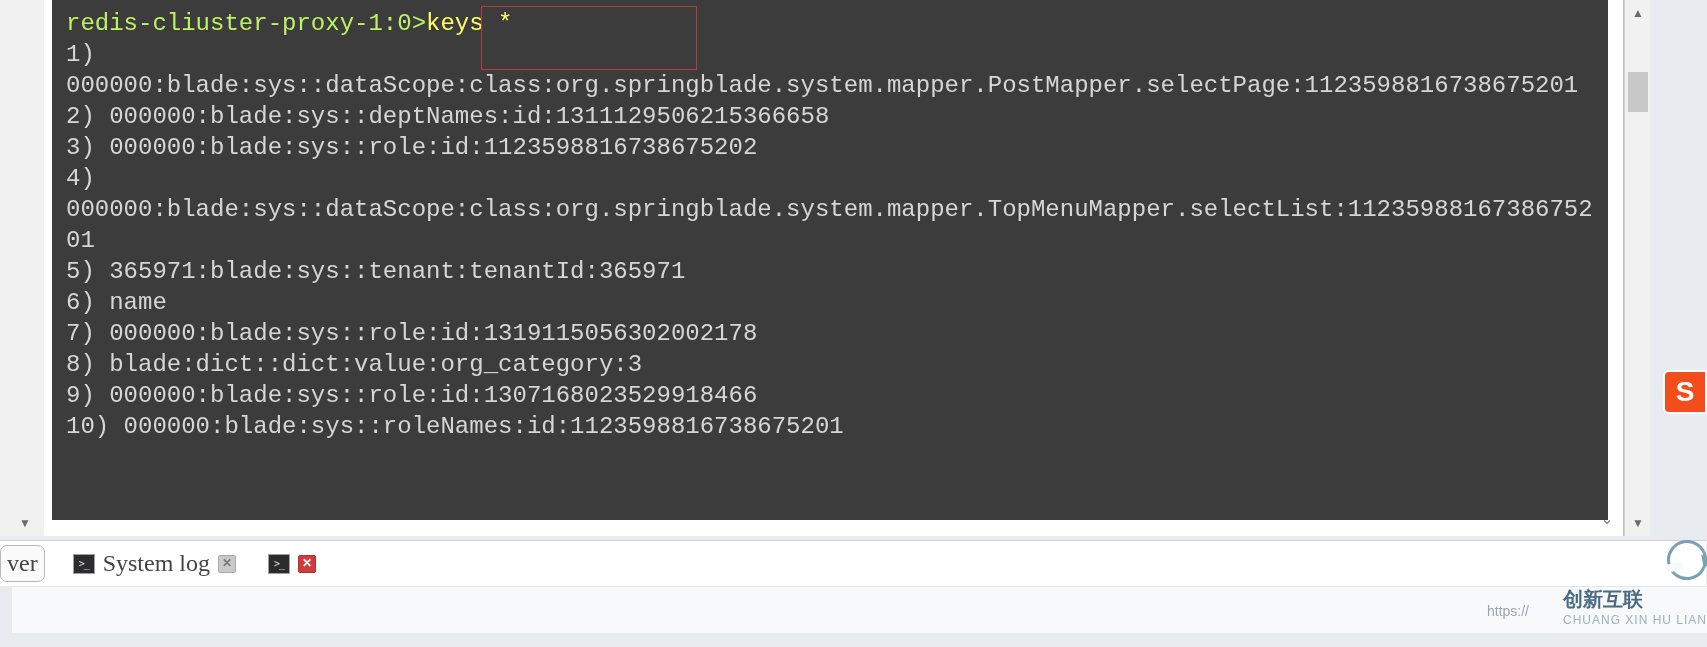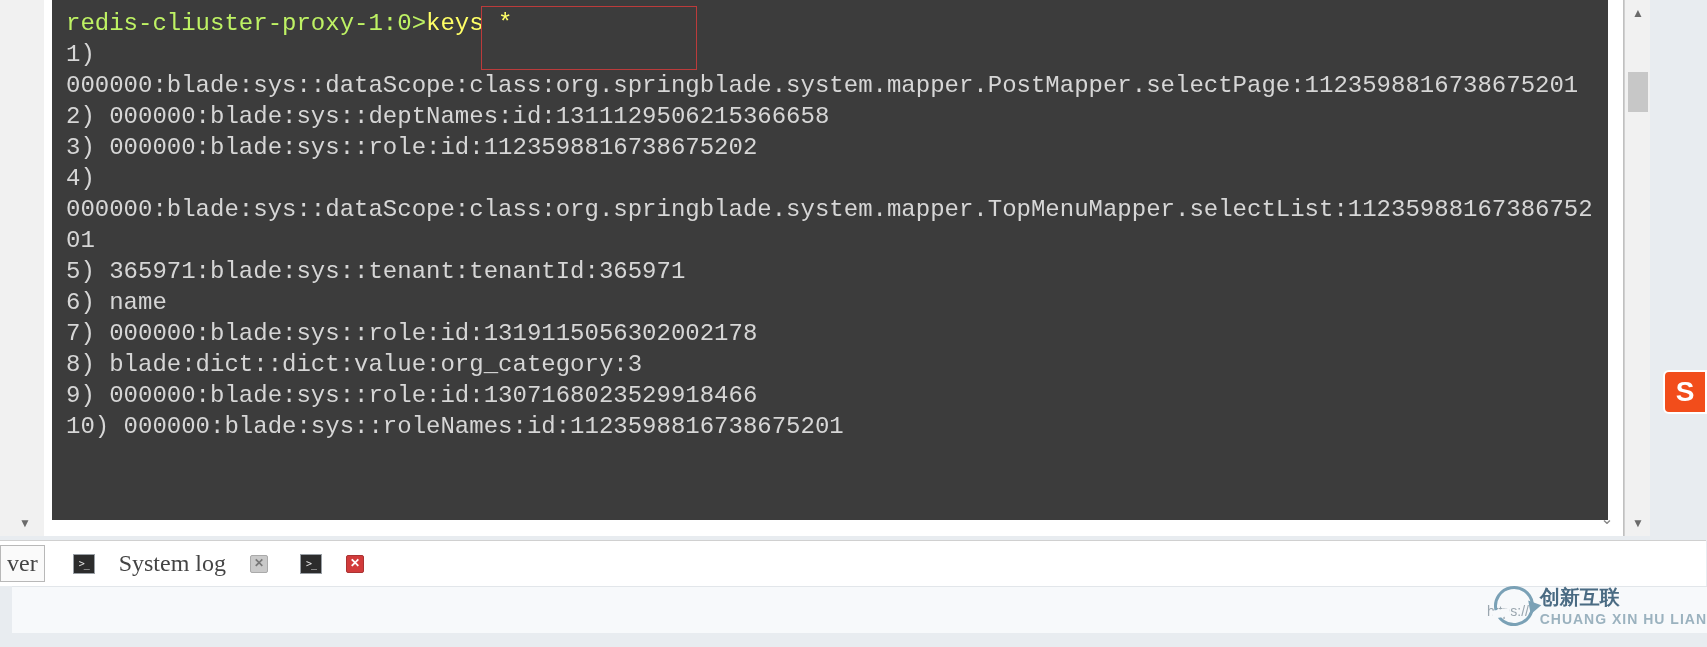--- a/index.html
+++ b/index.html
@@ -116,27 +116,27 @@
     padding-left: 0;
     font-family: "SimSun", "NSimSun", serif;
     font-size: 24px;
     color: #444;
     gap: 24px;
   }
   .tab-left-trunc {
     padding: 4px 6px;
     border: 1px solid #b8b8b8;
     background: #fafafa;
-    border-radius: 0;
+    border-radius: 7px;
     margin-left: 0;
   }
   .tab {
     display: flex;
     align-items: center;
-    gap: 24px;
+    gap: 8px;
     padding: 2px 4px;
   }
   .tab-icon {
     width: 22px;
     height: 20px;
     background: #2c2c2c;
     border: 1px solid #9aa0a6;
     position: relative;
     display: inline-flex;
     align-items: center;
@@ -183,26 +183,27 @@
     bottom: 14px;
     color: #9aa6af;
     font-size: 14px;
     font-family: Arial, sans-serif;
   }
   .logo-right {
     position: absolute;
     right: 12px;
     bottom: 6px;
     display: flex;
-    align-items: center;
+    align-items: flex-end;
     gap: 6px;
     color: #4a6b83;
     font-family: "Microsoft YaHei", sans-serif;
     font-size: 20px;
     font-weight: 600;
+    flex-direction: column;
   }
   .logo-glyph {
     width: 40px;
     height: 40px;
     border: 3px solid #7aa1b6;
     border-radius: 50%;
     position: relative;
     transform: rotate(-10deg);
   }
   .logo-glyph::before {
@@ -218,25 +219,25 @@
     content: "";
     position: absolute;
     right: -10px;
     top: 14px;
     width: 0; height: 0;
     border-left: 12px solid #7aa1b6;
     border-top: 7px solid transparent;
     border-bottom: 7px solid transparent;
   }
   .logo-sub {
-    font-size: 14px;
+    font-size: 12px;
     color: #9bb2bf;
     display: block;
     letter-spacing: 1px;
-    font-weight: 700;
+    font-weight: 400;
   }
   .side-badge {
     position: absolute;
     right: 0;
     top: 370px;
     width: 44px;
     height: 44px;
     background: #f24d1b;
     border-radius: 6px 0 0 6px;
     color: #fff;

